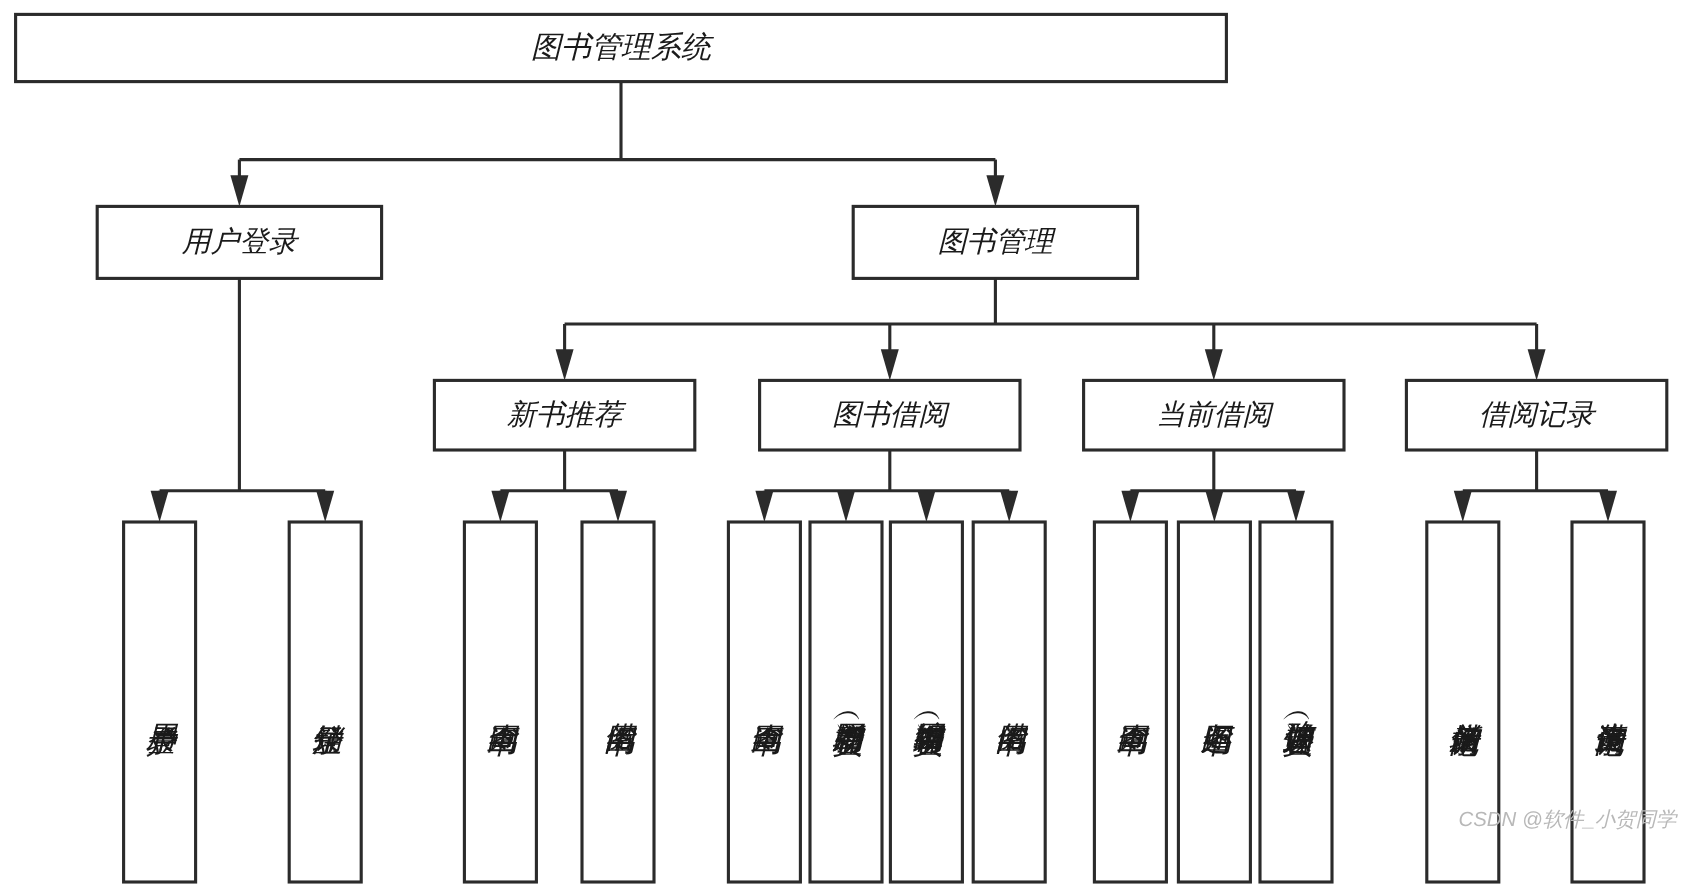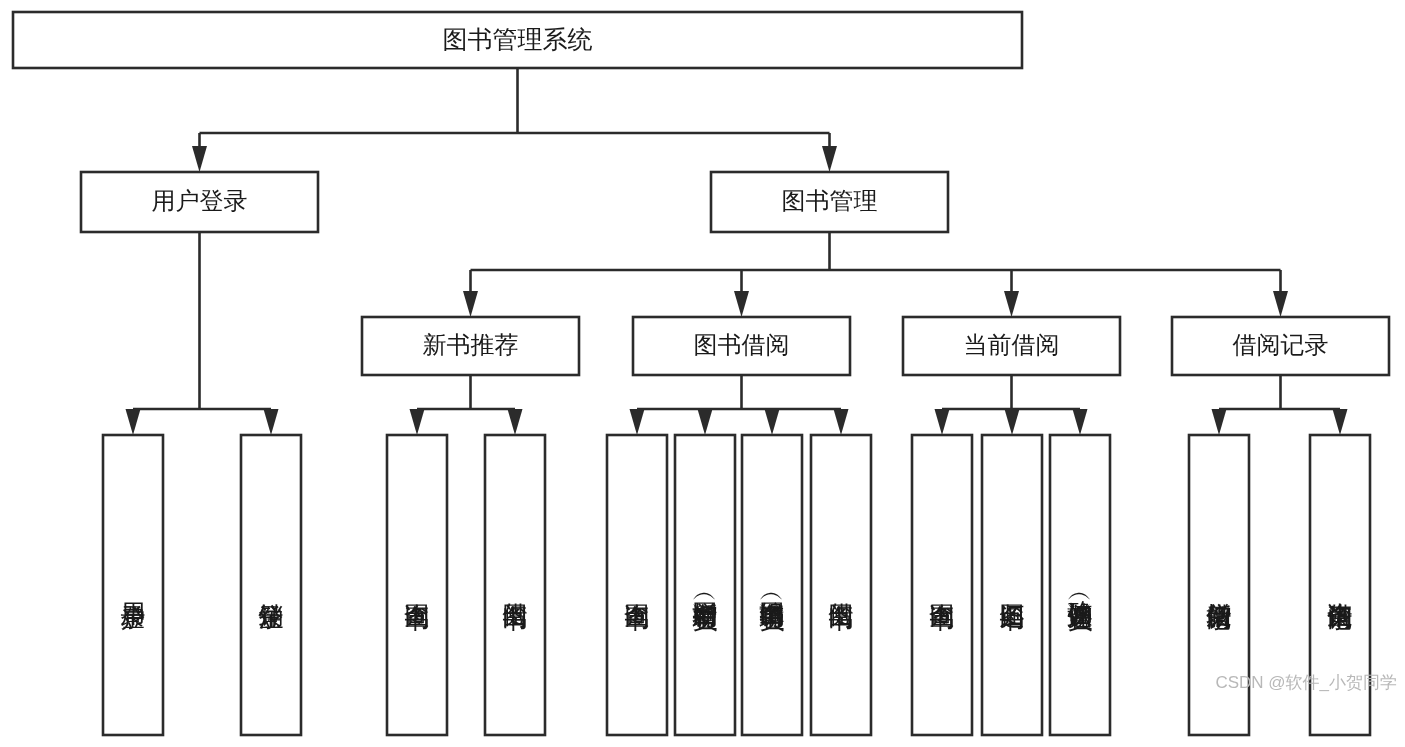--- a/index.html
+++ b/index.html
@@ -11,20 +11,21 @@
     width: 1405px;
     height: 747px;
     font-family: "Liberation Sans", "DejaVu Sans", sans-serif;
     overflow: hidden;
     position: relative;
   }
   #diagram-root {
     position: relative;
     width: 1405px;
     height: 700px;
+    font-style: italic;
   }
   svg#diagram-svg {
     position: absolute;
     left: 0;
     top: 0;
     width: 1405px;
     height: 747px;
   }
   .node-box {
     fill: #ffffff;

